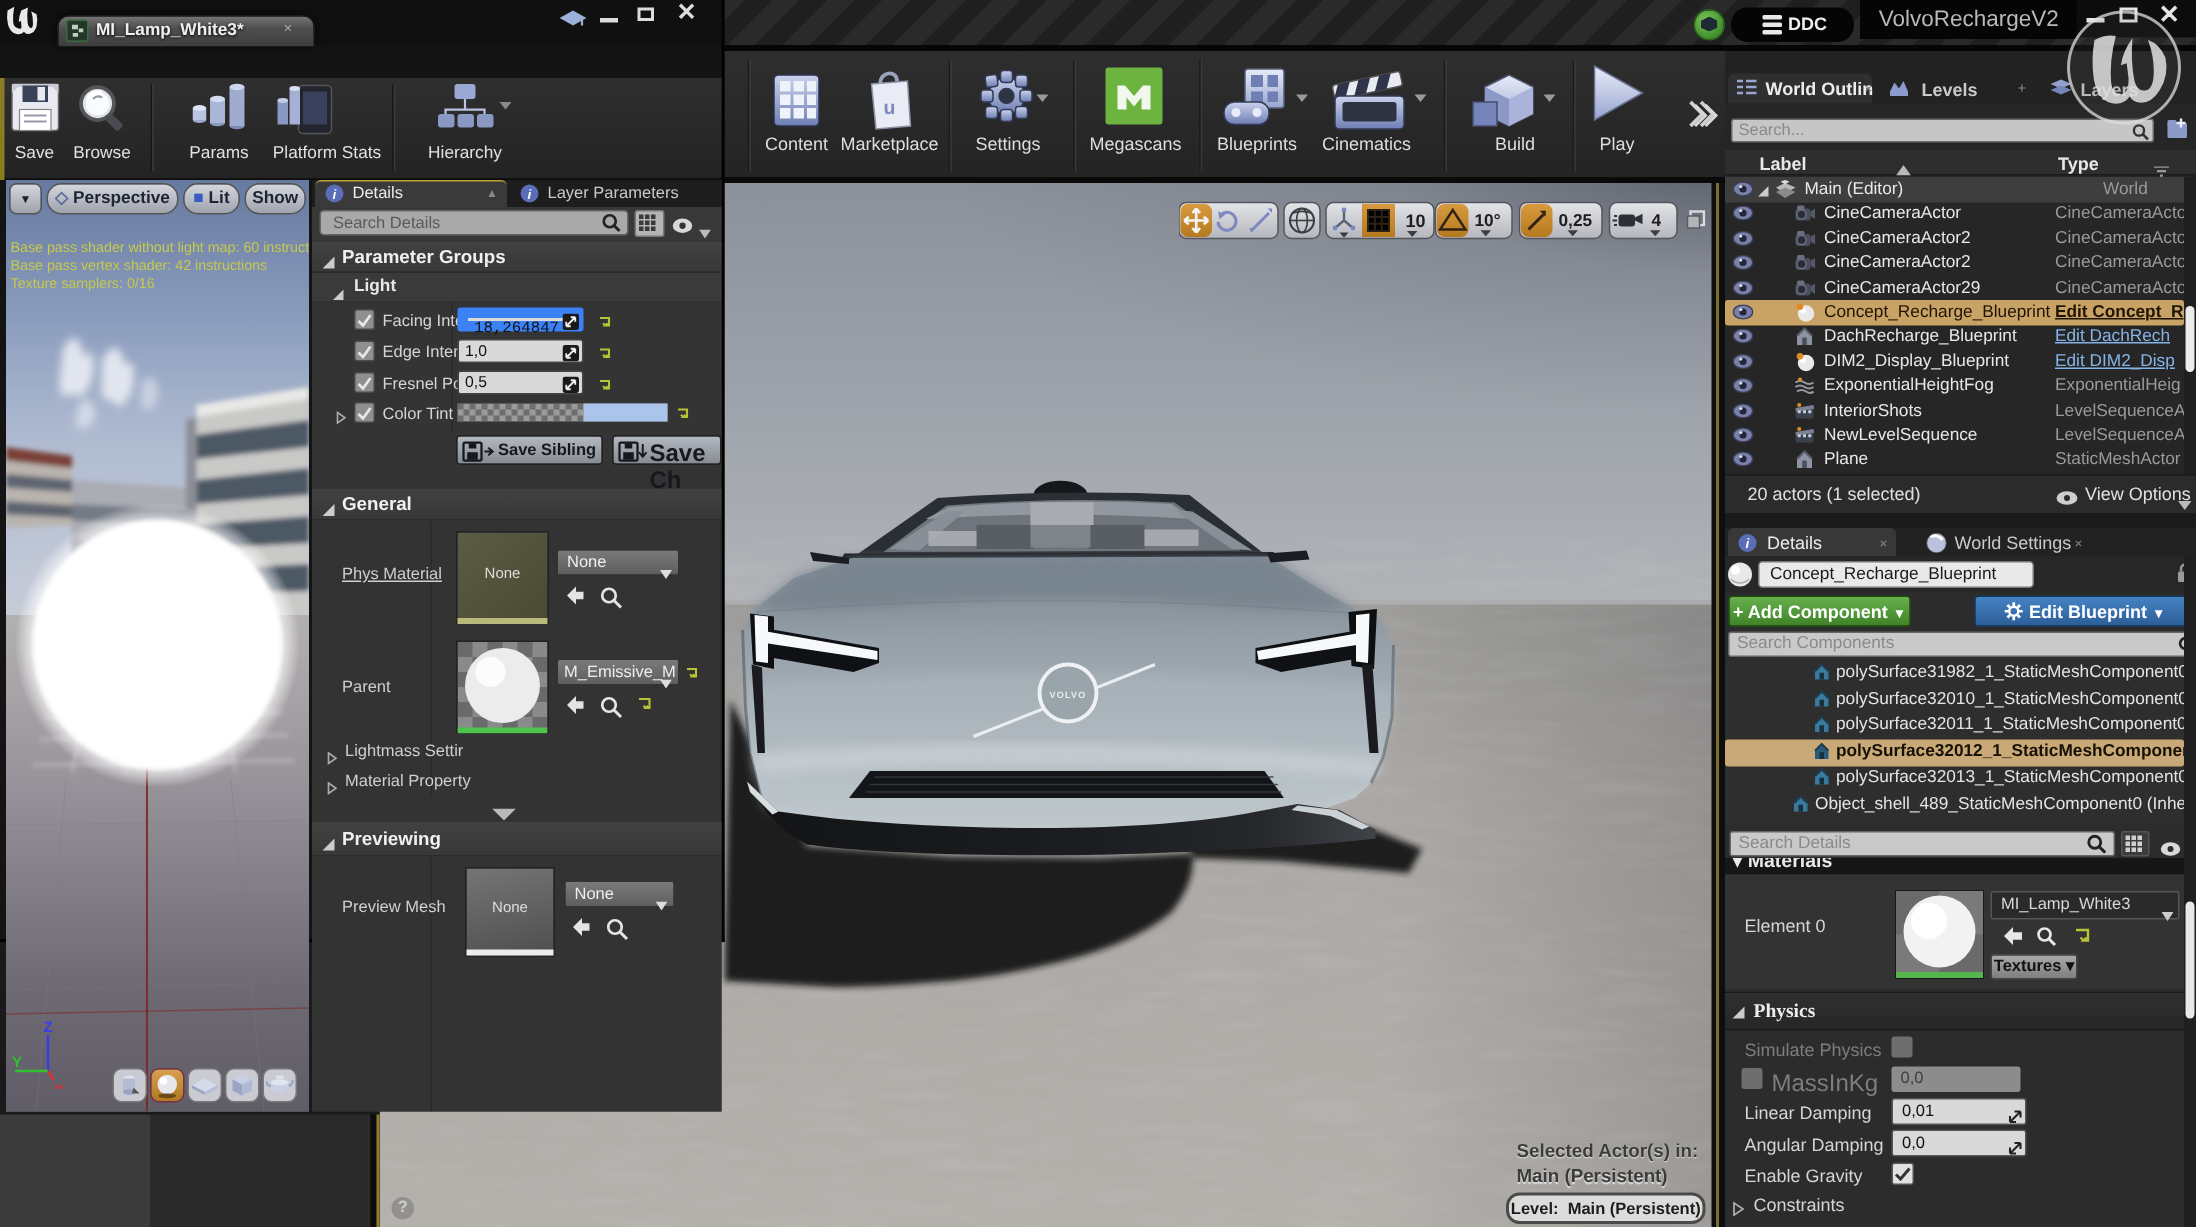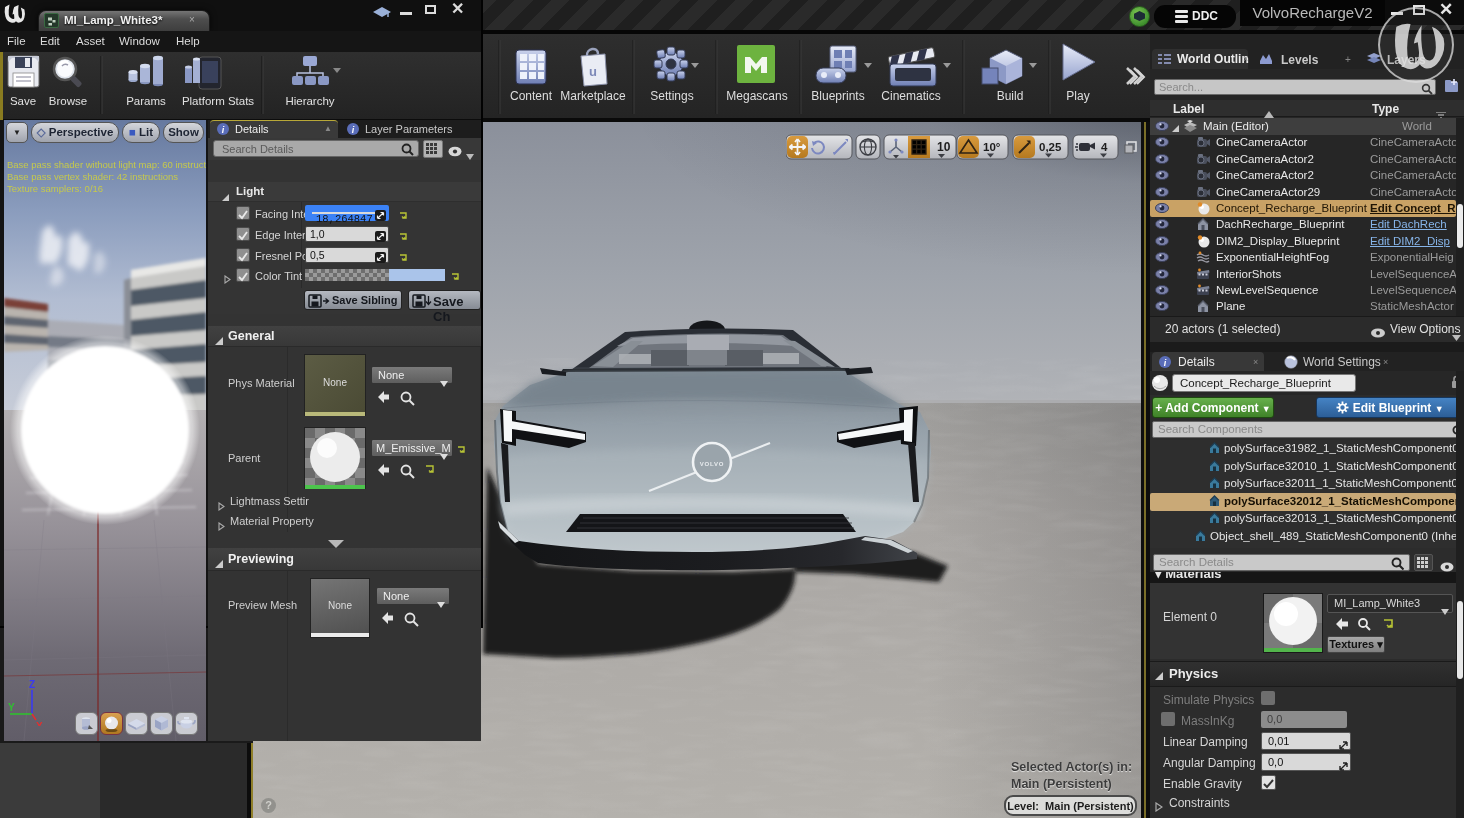--- a/index.html
+++ b/index.html
@@ -598,26 +598,26 @@
         <line x1="34" y1="9" x2="38" y2="13" stroke="#e8e8e8" stroke-width="2"></line>
     <path d="M52 3 h8 v7 h-3 l2 -2 m-2 2 l-2 -2" stroke="#b8c435" stroke-width="1.6" fill="none"></path>
   </svg>
 </div>
 <div class="abs" style="left:1327px;top:636px;width:58px;height:17px;background:linear-gradient(#a9a9a9,#7f7f7f);border:1px solid #444;border-radius:2px;color:#111;font-size:11px;font-weight:bold;text-align:center;line-height:15px;">Textures ▾</div>
 
 <div class="abs" style="left:1150px;top:661px;width:306px;height:26px;background:linear-gradient(#303030,#262626);border-top:1px solid #1a1a1a;border-bottom:1px solid #1a1a1a;"></div>
 <div class="abs" style="left:1155px;top:667px;width:9px;height:9px;"><svg width="9" height="9">
         <path d="M8 0 L8 8 L0 8 Z" fill="#ccc"></path>
       </svg></div>
-<div class="abs" style="left:1169px;top:666px;color:#ececec;font-size:13px;font-weight:bold;">Physics</div>
+<div class="abs" style="left:1169px;top:666px;color:#ececec;font-size:13px;font-weight:bold;font-family:Liberation Serif, serif;">Physics</div>
 
 <div class="abs" style="left:1163px;top:693px;color:#7d7d7d;font-size:12px;">Simulate Physics</div>
 <div class="abs" style="left:1261px;top:691px;width:14px;height:14px;background:#6e6e6e;border-radius:2px;"></div>
 <div class="abs" style="left:1161px;top:712px;width:14px;height:14px;background:#6e6e6e;border-radius:2px;"></div>
-<div class="abs" style="left:1181px;top:714px;color:#7d7d7d;font-size:12px;">MassInKg</div>
+<div class="abs" style="left:1181px;top:714px;color:#7d7d7d;font-size:16px;">MassInKg</div>
 <div class="abs" style="left:1261px;top:711px;width:86px;height:17px;background:#8c8c8c;border-radius:2px;color:#3f3f3f;font-size:11px;line-height:16px;padding-left:6px;">0,0</div>
 <div class="abs" style="left:1163px;top:735px;color:#d5d5d5;font-size:12px;">Linear Damping</div>
 <div class="abs" style="left:1261px;top:732px;width:90px;height:18px;background:#d9d9d9;border-radius:2px;border:1px solid #555;color:#111;font-size:11px;line-height:16px;padding-left:6px;">0,01</div>
 <div class="abs" style="left:1339px;top:736px;width:9px;height:9px;"><svg width="9" height="9">
         <path d="M1 8 L8 1 M8 1 v4 M8 1 h-4 M1 8 v-4 M1 8 h4" stroke="#222" stroke-width="1.4"></path>
       </svg></div>
 <div class="abs" style="left:1163px;top:756px;color:#d5d5d5;font-size:12px;">Angular Damping</div>
 <div class="abs" style="left:1261px;top:753px;width:90px;height:18px;background:#d9d9d9;border-radius:2px;border:1px solid #555;color:#111;font-size:11px;line-height:16px;padding-left:6px;">0,0</div>
 <div class="abs" style="left:1339px;top:757px;width:9px;height:9px;"><svg width="9" height="9">
         <path d="M1 8 L8 1 M8 1 v4 M8 1 h-4 M1 8 v-4 M1 8 h4" stroke="#222" stroke-width="1.4"></path>
@@ -897,27 +897,20 @@
   <div class="abs" style="left:189px;top:14px;color:#aaa;font-size:10px;">×</div>
 
   <svg class="abs" style="left:372px;top:6px;" width="20" height="14">
         <path d="M10 1 L19 6 L10 11 L1 6 Z" fill="#9ab0d8"></path>
         <path d="M16 7 v4" stroke="#9ab0d8" stroke-width="1.5"></path>
       </svg>
   <div class="abs" style="left:400px;top:12px;width:12px;height:3px;background:#dcdcdc;"></div>
   <div class="abs" style="left:425px;top:5px;width:11px;height:9px;border:2px solid #dcdcdc;"></div>
   <div class="abs" style="left:451px;top:2px;width:14px;height:14px;color:#dcdcdc;font-size:16px;font-weight:bold;line-height:14px;">✕</div>
 
-  <div class="abs" style="left:0;top:31px;width:481px;height:21px;background:#151515;color:#dcdcdc;font-size:11.5px;">
-    <span class="abs" style="left:7px;top:4px;">File</span>
-    <span class="abs" style="left:40px;top:4px;">Edit</span>
-    <span class="abs" style="left:76px;top:4px;">Asset</span>
-    <span class="abs" style="left:119px;top:4px;">Window</span>
-    <span class="abs" style="left:176px;top:4px;">Help</span>
-  </div>
 
   <div class="abs" style="left:0;top:52px;width:481px;height:68px;background:linear-gradient(#2f2f2f,#232323);border-bottom:1px solid #0c0c0c;padding-left:18px;">
     <div class="abs" style="left:0;top:0;width:3px;height:68px;background:#8a7c20;"></div>
     <svg class="abs" style="left:0;top:0;" width="481" height="68">
 
       <g transform="translate(8,4)">
         <rect x="0" y="0" width="31" height="31" rx="2" fill="#e8eaf0" stroke="#666" stroke-width="1"></rect>
         <path d="M0 0 h31 l0 6 l-4 -4 l-23 0 l-4 4 Z" fill="#c6cad6"></path>
         <rect x="7" y="1" width="17" height="11" fill="#3a4258"></rect>
         <rect x="17" y="2" width="5" height="9" fill="#e8eaf0"></rect>
@@ -1180,20 +1173,26 @@
           </svg>
     </div>
     <div class="abs" style="left:240px;top:23px;width:16px;height:11px;"><svg width="16" height="11">
             <ellipse cx="7" cy="5.5" rx="6.5" ry="4.8" fill="#d8d8d8"></ellipse>
             <circle cx="7" cy="5.5" r="2.1" fill="#333"></circle>
           </svg></div>
     <div class="abs" style="left:258px;top:26px;width:8px;height:6px;"><svg width="8" height="6">
             <path d="M0 0 h8 l-4 6 Z" fill="#bbb"></path>
           </svg></div>
 
+    <div class="abs" style="left:0;top:41px;width:273px;height:21px;background:linear-gradient(#414141,#383838);border-bottom:1px solid #2a2a2a;">
+      <span class="abs" style="left:7px;top:6px;width:9px;height:9px;"><svg width="9" height="9">
+              <path d="M8 0 L8 8 L0 8 Z" fill="#ccc"></path>
+            </svg></span>
+      <span class="abs" style="left:20px;top:3px;color:#f0f0f0;font-size:12.5px;font-weight:bold;">Parameter Groups</span>
+    </div>
 
     <div class="abs" style="left:0;top:62px;width:273px;height:20px;background:#3a3a3a;border-bottom:1px solid #2e2e2e;">
       <span class="abs" style="left:14px;top:6px;width:8px;height:8px;"><svg width="8" height="8">
               <path d="M7 0 L7 7 L0 7 Z" fill="#ccc"></path>
             </svg></span>
       <span class="abs" style="left:28px;top:3px;color:#e8e8e8;font-size:11.5px;font-weight:bold;">Light</span>
     </div>
 
     <div class="abs" style="left:0;top:82px;width:273px;height:86px;background:#343434;">
       <div class="abs" style="left:93px;top:0;width:1px;height:86px;background:#2a2a2a;"></div>
@@ -1262,33 +1261,33 @@
             </svg>
         <span class="abs" style="left:27px;top:3px;color:#15181e;font-size:11px;font-weight:bold;">Save Sibling</span>
           </div>
       <div class="abs" style="left:200px;top:2px;width:73px;height:20px;background:linear-gradient(#b4b8c0,#868b94);border:1px solid #222;border-radius:3px;">
         <svg class="abs" style="left:3px;top:3px;" width="20" height="14">
               <rect x="1" y="1" width="12" height="12" rx="1" fill="none" stroke="#15181e" stroke-width="1.5"></rect>
               <rect x="3.5" y="7.5" width="7" height="5" fill="#15181e"></rect>
               <rect x="4.5" y="1.5" width="5" height="3.5" fill="#15181e"></rect>
               <path d="M16.5 2 v8 m-2.5 -2.5 l2.5 3 l2.5 -3" stroke="#15181e" stroke-width="1.3" fill="none"></path>
             </svg>
-        <span class="abs" style="left:24px;top:3px;color:#15181e;font-size:13px;font-weight:bold;">Save Ch</span>
+        <span class="abs" style="left:24px;top:3px;color:#15181e;font-size:16px;font-weight:bold;">Save Ch</span>
           </div>
     </div>
 
     <div class="abs" style="left:0;top:206px;width:273px;height:21px;background:linear-gradient(#414141,#383838);border-bottom:1px solid #2a2a2a;">
       <span class="abs" style="left:7px;top:6px;width:9px;height:9px;"><svg width="9" height="9">
               <path d="M8 0 L8 8 L0 8 Z" fill="#ccc"></path>
             </svg></span>
       <span class="abs" style="left:20px;top:3px;color:#f0f0f0;font-size:12.5px;font-weight:bold;">General</span>
     </div>
     <div class="abs" style="left:0;top:227px;width:273px;height:185px;background:#333;border-right:1px solid #2a2a2a;">
       <div class="abs" style="left:79px;top:0;width:1px;height:185px;background:#2b2b2b;"></div>
-      <div class="abs" style="left:20px;top:30px;color:#cfcfcf;font-size:11px;">Phys Material</div>
+      <div class="abs" style="left:20px;top:30px;color:#cfcfcf;font-size:11px;text-decoration:underline;">Phys Material</div>
 
       <div class="abs" style="left:96px;top:7px;width:62px;height:62px;background:linear-gradient(135deg,#5c5c44,#4a4a34);border:1px solid #222;">
         <div class="abs" style="left:0px;top:22px;width:60px;text-align:center;color:#ddd;font-size:10px;">None</div>
         <div class="abs" style="left:0;top:57px;width:60px;height:4px;background:#b9b97a;"></div>
       </div>
       <div class="abs" style="left:163px;top:19px;width:82px;height:18px;background:linear-gradient(#7a7a7a,#5e5e5e);border:1px solid #333;border-radius:2px;color:#eee;font-size:11px;line-height:17px;padding-left:6px;">None</div>
       <div class="abs" style="left:232px;top:26px;width:8px;height:6px;"><svg width="8" height="6">
               <path d="M0 0 h8 l-4 6 Z" fill="#ddd"></path>
             </svg></div>
       <svg class="abs" style="left:168px;top:43px;" width="52" height="16">

